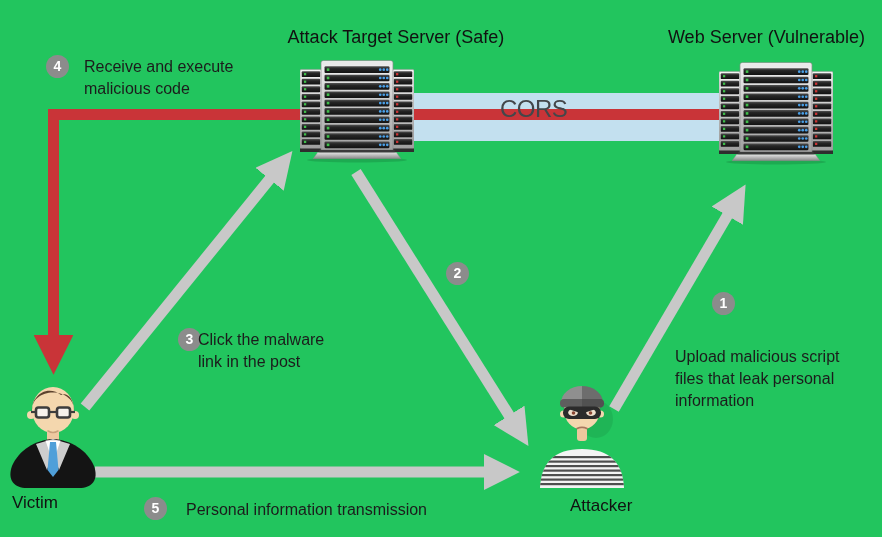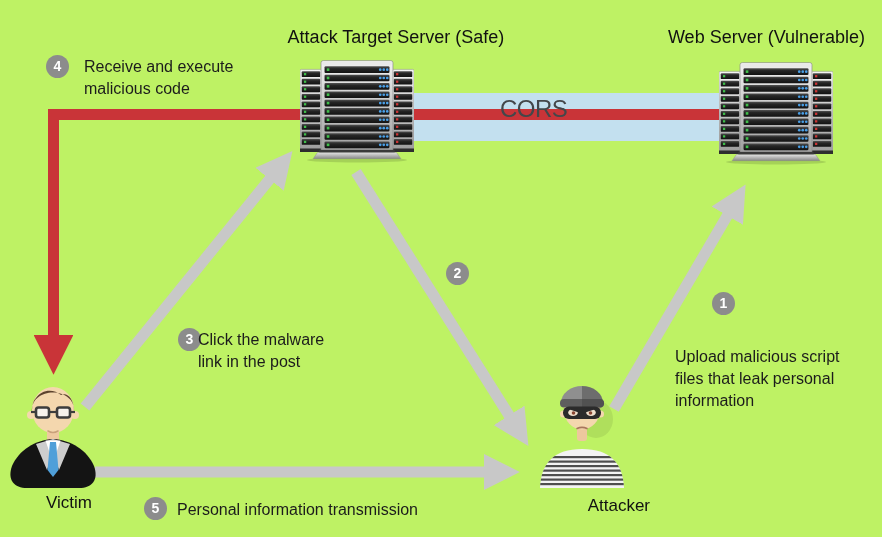--- a/index.html
+++ b/index.html
@@ -1,22 +1,22 @@
 <!DOCTYPE html>
 <html><head>
 <meta charset="utf-8">
 <style>
   html,body{margin:0;padding:0;background:#ffffff;}
   #canvas{
-    position:relative;width:882px;height:537px;background:#bef264;overflow:hidden;
+    position:relative;width:882px;height:537px;background:#22c55e;overflow:hidden;
     font-family:"Liberation Sans","DejaVu Sans",sans-serif;color:#1c1c1c;
   }
   .abs{position:absolute;}
   .title{font-size:18px;color:#111;text-align:center;white-space:nowrap;z-index:4;}
-  .actor-label{font-size:17px;color:#111;text-align:right;z-index:4;}
+  .actor-label{font-size:17px;color:#111;text-align:left;z-index:4;}
   .cors-label{font-size:24px;color:#43474a;text-align:left;letter-spacing:-0.5px;z-index:3;}
   .step-badge{
     width:23px;height:23px;border-radius:50%;background:#8c8c8c;color:#fff;
     font-size:14px;font-weight:bold;text-align:center;line-height:23px;z-index:4;
   }
   .step-text{
     font-size:16px;line-height:22px;color:#1c1c1c;white-space:pre-line;z-index:4;
   }
   svg{display:block;}
   #arrow-layer{z-index:1;}
@@ -249,18 +249,18 @@
 link in the post</div>
 
   <div class="abs step-badge" style="left:446px;top:262px">2</div>
 
   <div class="abs step-badge" style="left:712px;top:292px">1</div>
   <div class="abs step-text" style="left:675px;top:346px">Upload malicious script
 files that leak personal
 information</div>
 
   <div class="abs step-badge" style="left:144px;top:497px">5</div>
-  <div class="abs step-text" style="left:177px;top:499px">Personal information transmission</div>
+  <div class="abs step-text" style="left:186px;top:499px">Personal information transmission</div>
 
   <div class="abs actor-label" style="left:12px;top:493px;width:80px">Victim</div>
   <div class="abs actor-label" style="left:570px;top:496px;width:80px">Attacker</div>
 
 </div>
 
 </body></html>

